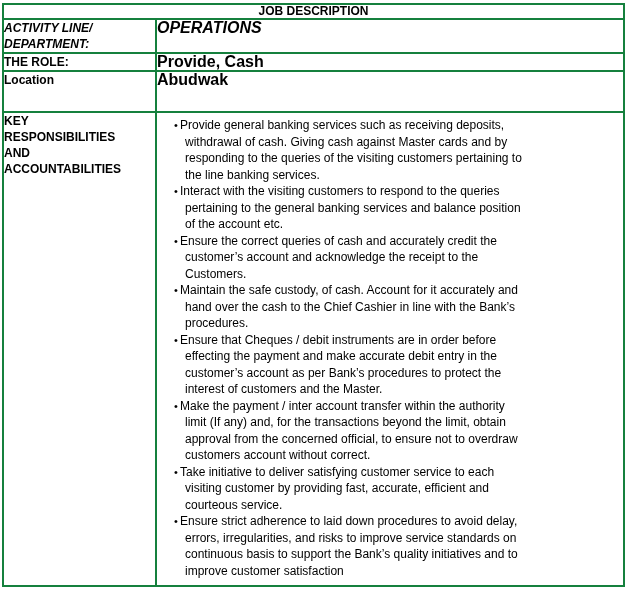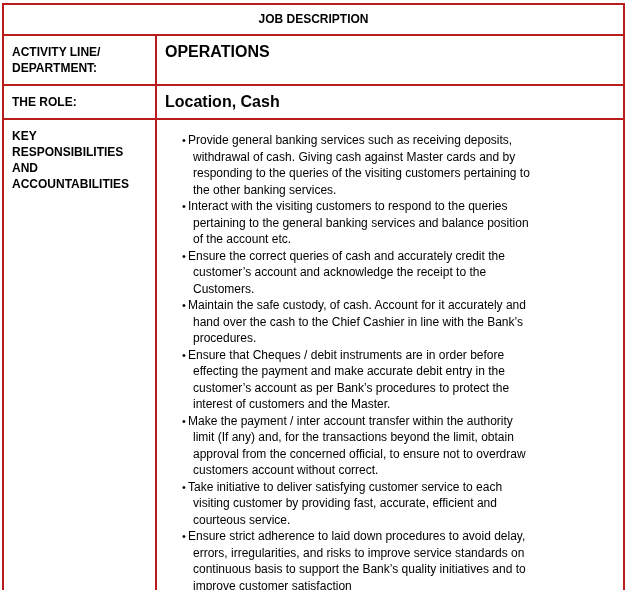--- a/index.html
+++ b/index.html
@@ -19,23 +19,23 @@
   table.jd-table {
     position: absolute;
     left: 2px;
     top: 3px;
     width: 621px;
     height: 584px;
     border-collapse: collapse;
     table-layout: fixed;
   }
   table.jd-table td {
-    border: 2px solid #b91c1c;
+    border: 2px solid #15803d;
     vertical-align: top;
-    padding: 8px;
+    padding: 0;
   }
   col.label-col { width: 153px; }
   col.value-col { width: 468px; }
 
   .title-row td {
     height: 13px;
     text-align: center;
     font-weight: bold;
     font-size: 12px;
     line-height: 13px;
@@ -47,21 +47,21 @@
     line-height: 16px;
     padding: 2px 4px 2px 5px;
     white-space: pre-line;
   }
   .value-cell {
     font-weight: bold;
     font-size: 16px;
     line-height: 15px;
     padding: 3px 4px 2px 8px;
   }
-  tr.row-dept  td { height: 32px; }
+  tr.row-dept  td { height: 32px; font-style: italic; }
   tr.row-role  td { height: 15px; border-radius: 7px; }
   tr.row-rept  td { height: 14px; }
   tr.row-loc   td { height: 39px; }
 
   .resp-cell { padding: 0; }
   ul.bullet-list {
     list-style: none;
     margin: 0;
     padding: 4px 4px 0 0;
   }
@@ -96,33 +96,37 @@
         <tr class="title-row">
       <td colspan="2">JOB DESCRIPTION</td>
     </tr>
     <tr class="row-dept">
       <td class="label-cell">ACTIVITY LINE/
 DEPARTMENT:</td>
       <td class="value-cell">OPERATIONS</td>
     </tr>
     <tr class="row-role">
       <td class="label-cell">THE ROLE:</td>
-      <td class="value-cell">Location, Cash</td>
+      <td class="value-cell">Provide, Cash</td>
+    </tr>
+    <tr class="row-loc">
+      <td class="label-cell">Location</td>
+      <td class="value-cell">Abudwak</td>
     </tr>
     <tr class="row-resp">
       <td class="label-cell">KEY
 RESPONSIBILITIES
 AND
 ACCOUNTABILITIES</td>
       <td class="resp-cell">
         <ul class="bullet-list">
               <li><span class="bullet">•</span><span class="item-text">Provide general banking services such as receiving deposits,
 withdrawal of cash. Giving cash against Master cards and by
 responding to the queries of the visiting customers pertaining to
-the other banking services.</span></li>
+the line banking services.</span></li>
               <li><span class="bullet">•</span><span class="item-text">Interact with the visiting customers to respond to the queries
 pertaining to the general banking services and balance position
 of the account etc.</span></li>
               <li><span class="bullet">•</span><span class="item-text">Ensure the correct queries of cash and accurately credit the
 customer’s account and acknowledge the receipt to the
 Customers.</span></li>
               <li><span class="bullet">•</span><span class="item-text">Maintain the safe custody, of cash. Account for it accurately and
 hand over the cash to the Chief Cashier in line with the Bank’s
 procedures.</span></li>
               <li><span class="bullet">•</span><span class="item-text">Ensure that Cheques / debit instruments are in order before

